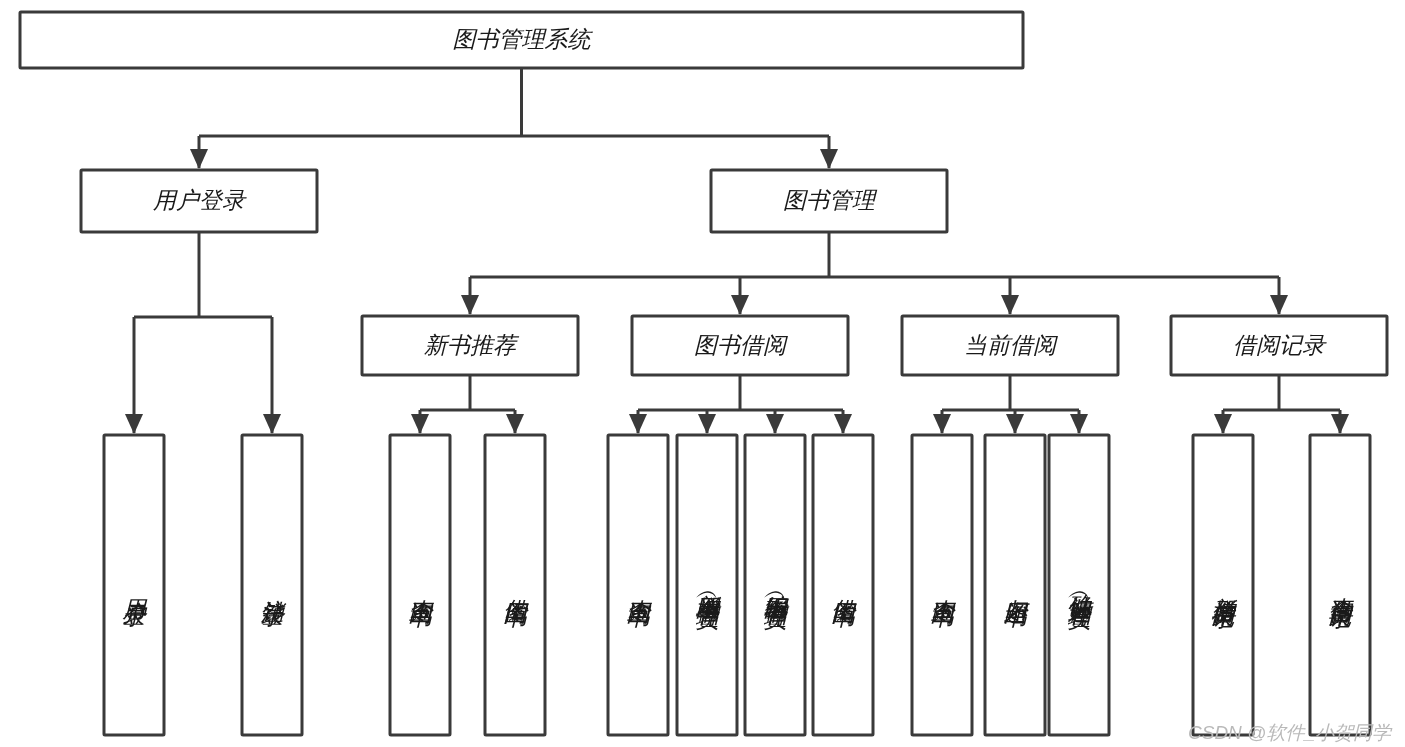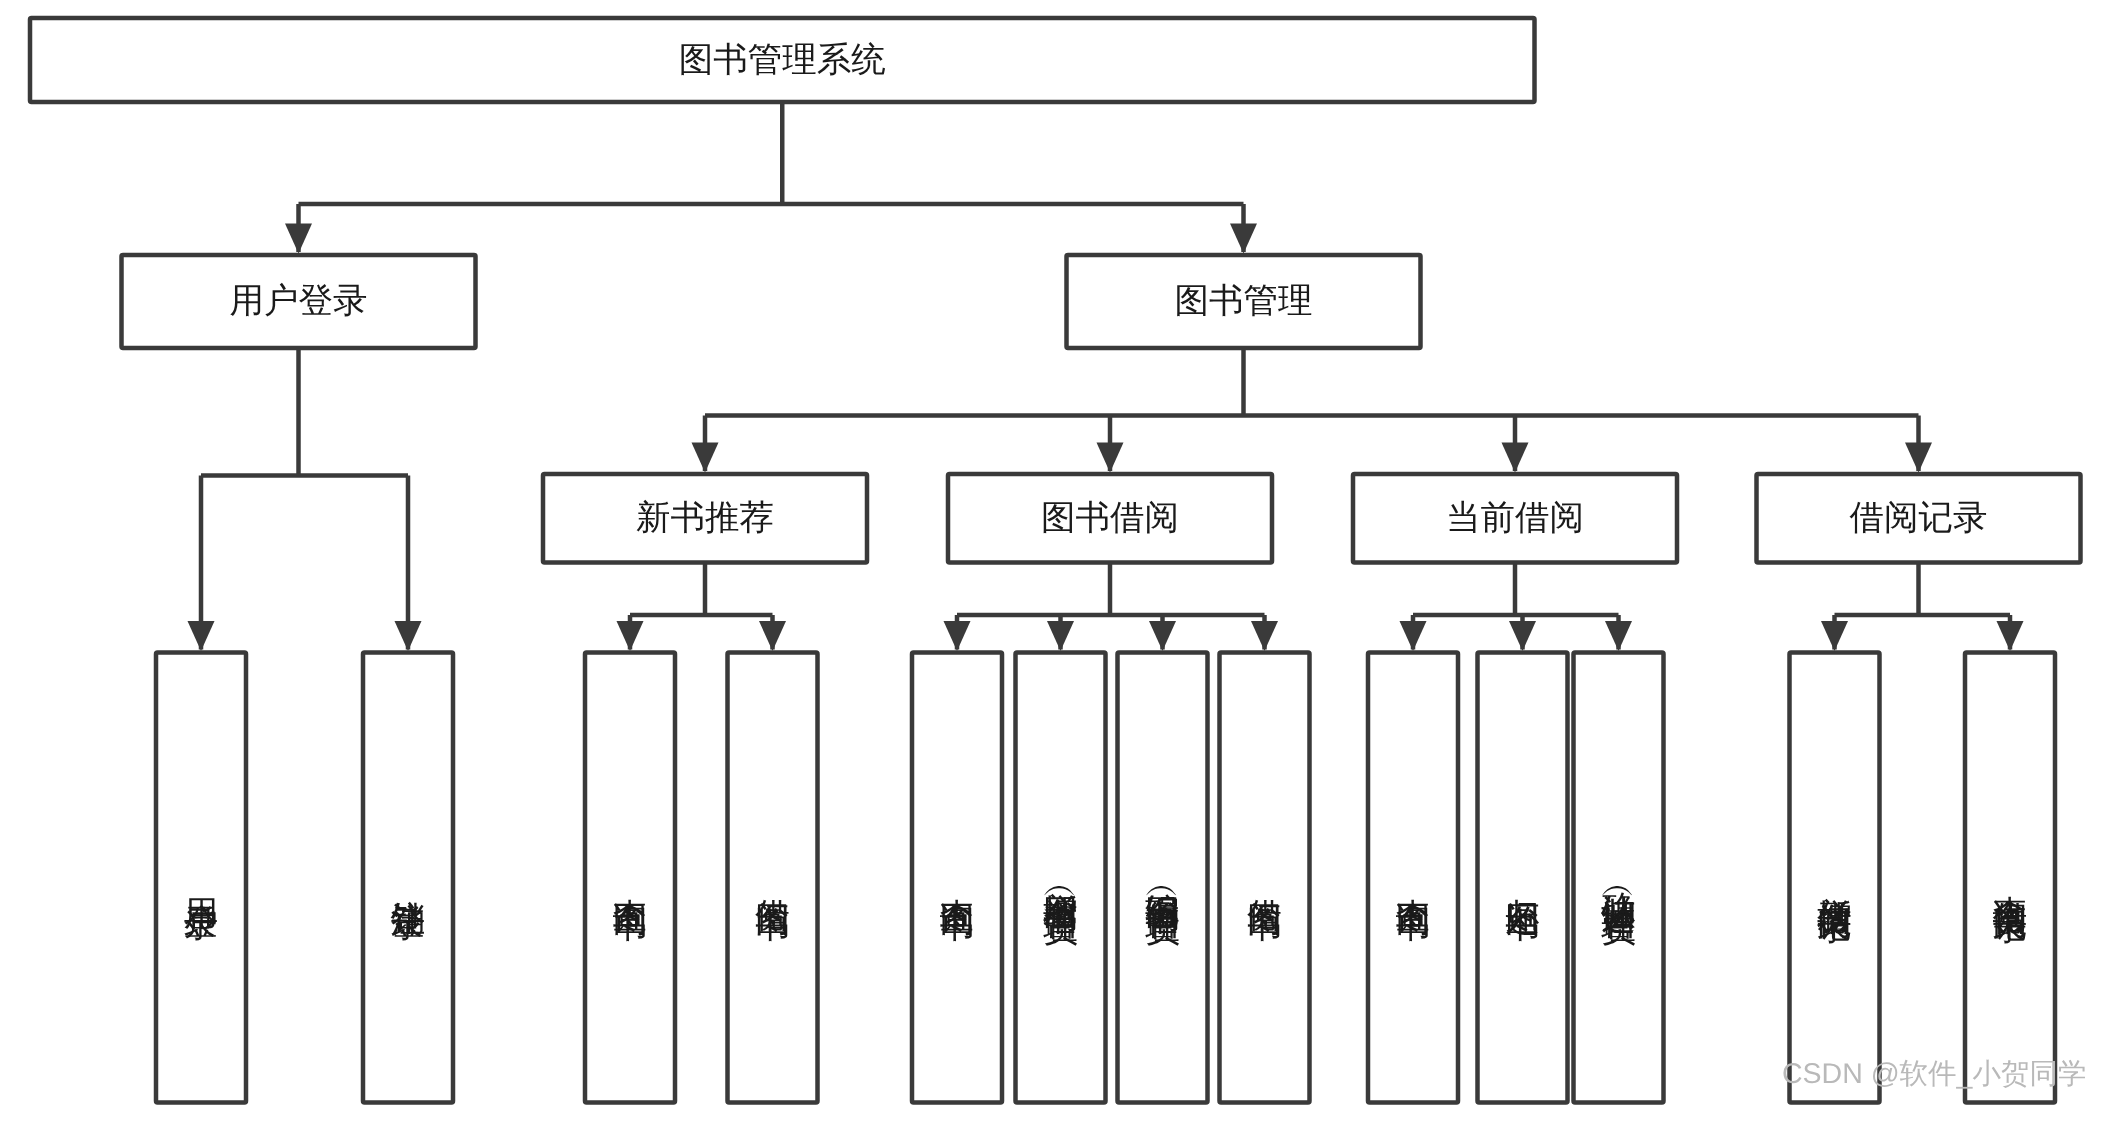--- a/index.html
+++ b/index.html
@@ -11,20 +11,21 @@
     width: 1405px;
     height: 747px;
     font-family: "Liberation Sans", "DejaVu Sans", sans-serif;
     overflow: hidden;
     position: relative;
   }
   #diagram-root {
     position: relative;
     width: 1405px;
     height: 636px;
+    font-style: italic;
   }
   svg.diagram-canvas {
     position: absolute;
     top: 0;
     left: 0;
     width: 1405px;
     height: 747px;
   }
   .node-box {
     fill: #ffffff;
@@ -173,15 +174,15 @@
       <div class="leaf-label-v" style="left: 677px; top: 435px; width: 60px; height: 300px;">新增图书（管理员）</div>
       <div class="leaf-label-v" style="left: 745px; top: 435px; width: 60px; height: 300px;">编辑图书（管理员）</div>
       <div class="leaf-label-v" style="left: 813px; top: 435px; width: 60px; height: 300px;">借阅图书</div>
       <div class="leaf-label-v" style="left: 912px; top: 435px; width: 60px; height: 300px;">查询图书</div>
       <div class="leaf-label-v" style="left: 985px; top: 435px; width: 60px; height: 300px;">归还图书</div>
       <div class="leaf-label-v" style="left: 1049px; top: 435px; width: 60px; height: 300px;">确认归还（管理员）</div>
       <div class="leaf-label-v" style="left: 1193px; top: 435px; width: 60px; height: 300px;">新增借阅记录</div>
       <div class="leaf-label-v" style="left: 1310px; top: 435px; width: 60px; height: 300px;">查询借阅记录</div>
     </div>
 
-  <div class="watermark" style="left: 1188px; top: 703px; color: rgb(185, 185, 185); text-align: center;">CSDN @软件_小贺同学</div>
+  <div class="watermark" style="left: 1188px; top: 720px; color: rgb(185, 185, 185); text-align: center;">CSDN @软件_小贺同学</div>
 
 </div>
 
 </body></html>

